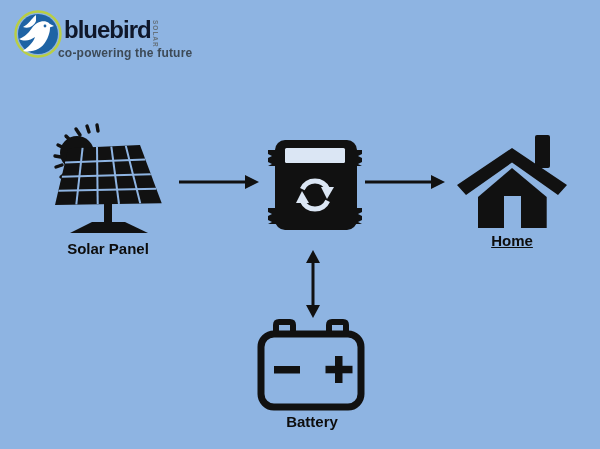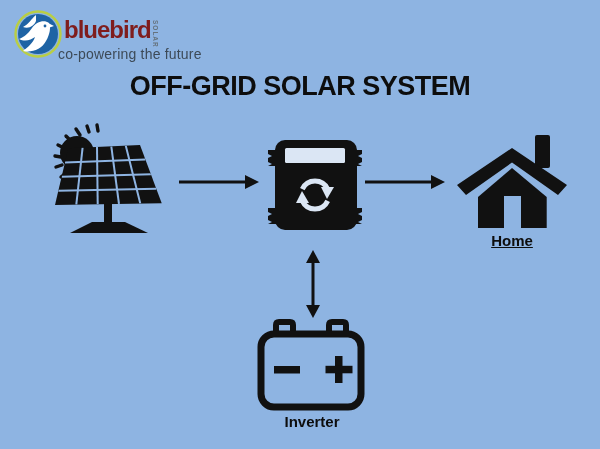--- a/index.html
+++ b/index.html
@@ -6,30 +6,30 @@
   #canvas{
     position:relative;width:600px;height:449px;overflow:hidden;
     background:#8eb4e2;
     font-family:"Liberation Sans",sans-serif;
   }
   .abs{position:absolute;}
   
   #logo{left:14px;top:10px;display:flex;align-items:flex-start;}
   #logo-text{margin-left:2px;margin-top:8px;display:flex;}
   #brand{
-    font-size:24px;font-weight:600;color:#7f1d1d;letter-spacing:-1px;
+    font-size:24px;font-weight:600;color:#0f172a;letter-spacing:-1px;
     line-height:1;
   }
   #brand-vertical{
     writing-mode:vertical-rl;font-size:6.5px;color:#66737e;
     letter-spacing:1px;margin-left:1px;margin-top:2px;font-weight:700;
   }
   #tagline{
-    position:absolute;left:44px;top:36px;font-size:14px;color:#3d4a57;
-    letter-spacing:0.2px;font-weight:400;white-space:nowrap;
+    position:absolute;left:44px;top:36px;font-size:12px;color:#3d4a57;
+    letter-spacing:0.2px;font-weight:700;white-space:nowrap;
   }
   
   #title{
     left:0;top:71px;width:600px;text-align:center;
     font-size:27px;font-weight:bold;color:#0d0d0d;letter-spacing:-0.5px;
   }
   
   .node-label{
     font-size:15px;font-weight:bold;color:#0d0d0d;text-align:center;
   }
@@ -56,21 +56,20 @@
       <path fill="#ffffff" d="M34,13 L40,16 L34,18 Z"></path>
       <circle cx="31" cy="16" r="1.4" fill="#1e63a4"></circle>
     </svg>
     <div id="logo-text">
       <span id="brand">bluebird</span>
       <span id="brand-vertical">SOLAR</span>
     </div>
     <div id="tagline">co-powering the future</div>
   </div>
 
-  <div class="abs" id="title">OFF-GRID SOLAR SYSTEM</div>
 
   <svg class="abs" style="left:40px;top:112px;" width="132" height="126" viewBox="0 0 132 126">
     <defs>
       <clipPath id="panelClip">
         <polygon points="28.3,36.3 100,33 121.7,91.3 15,93"></polygon>
       </clipPath>
     </defs>
 
     <g stroke="#111" stroke-width="3.4" stroke-linecap="round">
       <line x1="47" y1="14" x2="49" y2="20"></line>
@@ -145,16 +144,17 @@
     <g stroke="#111" stroke-width="6" fill="none">
       <path d="M23 27 L23 17 Q23 14 26 14 L37 14 Q40 14 40 17 L40 27"></path>
       <path d="M76 27 L76 17 Q76 14 79 14 L90 14 Q93 14 93 17 L93 27"></path>
     </g>
     <rect x="8" y="26" width="100" height="73" rx="13" fill="none" stroke="#111" stroke-width="7"></rect>
     <rect x="21" y="58" width="26" height="7.5" fill="#111"></rect>
     <rect x="82" y="48" width="7.5" height="27" fill="#111"></rect>
     <rect x="72.5" y="57.8" width="27" height="7.5" fill="#111"></rect>
   </svg>
 
+  <div class="abs node-label" id="label-solar">Solar Panel</div>
   <div class="abs node-label" id="label-home">Home</div>
-  <div class="abs node-label" id="label-battery">Inverter</div>
+  <div class="abs node-label" id="label-battery">Battery</div>
 
 </div>
 
 </body></html>

